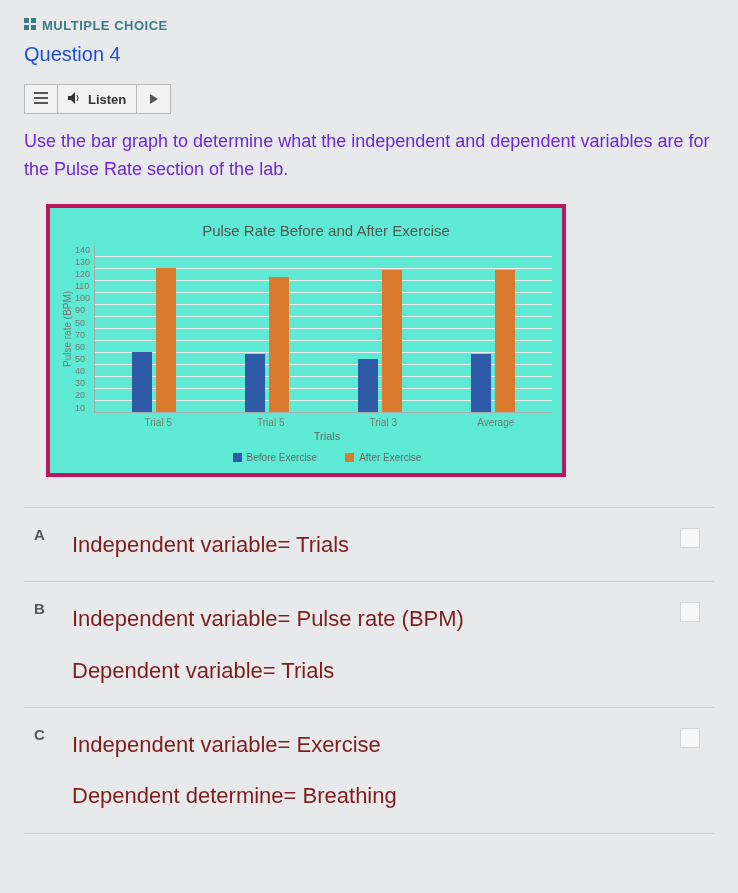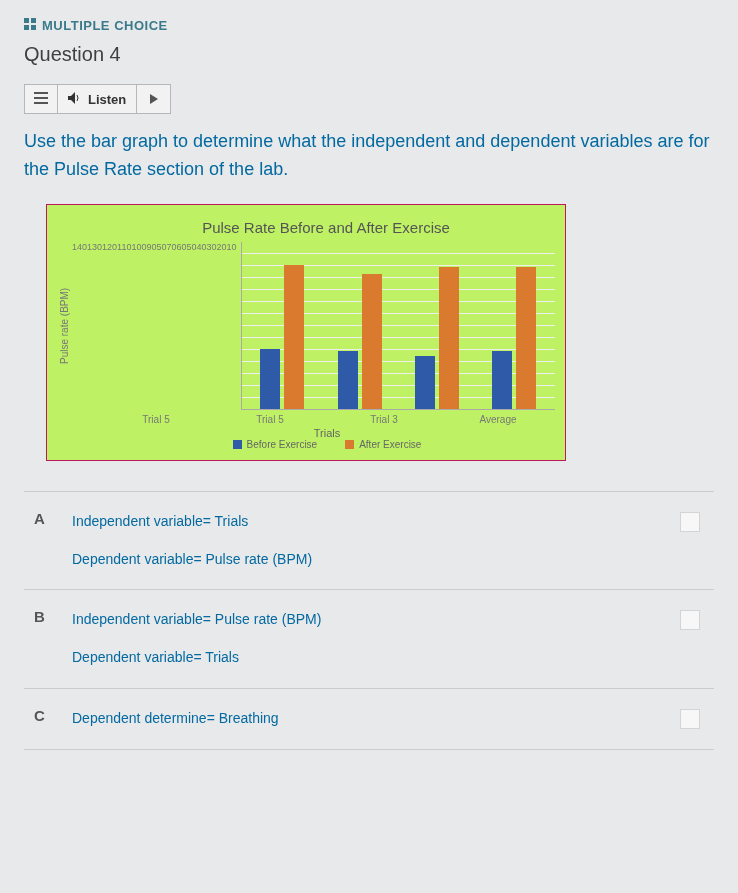--- a/index.html
+++ b/index.html
@@ -17,21 +17,21 @@
     letter-spacing: 0.5px;
     margin-bottom: 10px;
     display: flex;
     align-items: center;
     gap: 6px;
     text-align: center;
   }
   .mc-header .grid-icon { display:inline-block; }
   .q-title {
     font-size: 20px;
-    color: #404040;
+    color: #1d4ed8;
     margin-bottom: 18px;
   }
   .listen-bar {
     display: flex;
     align-items: stretch;
     margin-bottom: 14px;
   }
   .listen-bar .btn {
     border: 1px solid #b7b7b7;
     background: #f2f2f2;
@@ -42,28 +42,28 @@
     font-size: 13px;
     color: #333;
     cursor: pointer;
   }
   .listen-bar .btn + .btn { border-left: none; }
   .btn-menu { width: 34px; }
   .btn-listen { padding: 0 10px; gap: 6px; font-weight: bold;}
   .btn-play { width: 34px; }
   .prompt {
     font-size: 18px;
-    color: #0369a1;
+    color: #6d28d9;
     line-height: 1.55;
     margin-bottom: 20px;
   }
   
   .chart-wrap {
-    background: #bef264;
-    border: 1px solid #be185d;
+    background: #5eead4;
+    border: 4px solid #be185d;
     width: 520px;
     padding: 14px 10px 10px 10px;
     margin: 0 0 30px 22px;
     position: relative;
   }
   .chart-title {
     text-align: center;
     font-size: 15px;
     color: #555;
     margin-bottom: 6px;
@@ -73,25 +73,24 @@
   .ylabel {
     writing-mode: vertical-rl;
     transform: rotate(180deg);
     font-size: 10px;
     color: #777;
     text-align: center;
     padding: 0 2px;
   }
   .yticks {
     display: flex;
-    flex-direction: row;
+    flex-direction: column;
     justify-content: space-between;
     font-size: 9px;
     color: #777;
-    text-align: right;
     height: 168px;
     padding-right: 4px;
   }
   .plot {
     flex: 1;
     height: 168px;
     border-left: 1px solid #aaa;
     border-bottom: 1px solid #aaa;
     display: flex;
     align-items: flex-end;
@@ -129,20 +128,21 @@
     padding-left: 42px;
     margin-top: 2px;
   }
   .legend {
     display: flex;
     justify-content: center;
     gap: 28px;
     font-size: 10px;
     color: #666;
     padding-left: 42px;
+    margin-top: 10px;
   }
   .legend .item { display: flex; align-items: center; gap: 5px; }
   .swatch { width: 9px; height: 9px; display: inline-block; }
   .swatch.before { background: #2e5aa8; }
   .swatch.after  { background: #d97a2e; }
   
   .options {
     border-top: 1px solid #ccc;
   }
   .option {
@@ -155,22 +155,22 @@
     position: relative;
   }
   .option .letter {
     font-weight: bold;
     color: #555;
     width: 20px;
     font-size: 15px;
   }
   .option .text {
     flex: 1;
-    font-size: 14px;
-    color: #0369a1;
+    font-size: 22px;
+    color: #7f1d1d;
     line-height: 1.7;
   }
   .option .text p + p { margin-top: 14px; }
   .option .sel {
     width: 20px; height: 20px;
     border: 1px solid #d4d4d4;
     background: #f7f7f7;
     margin-top: 2px;
   }
 </style>
@@ -277,32 +277,32 @@
         <span>After Exercise</span>
       </div>
     </div>
 </div>
 
 <div class="options">
   <div class="option">
     <div class="letter">A</div>
     <div class="text">
       <p>Independent variable= Trials</p>
-      <p>Dependent variable= Pulse rate (BPM)</p>
     </div>
     <div class="sel"></div>
   </div>
   <div class="option">
     <div class="letter">B</div>
     <div class="text">
       <p>Independent variable= Pulse rate (BPM)</p>
       <p>Dependent variable= Trials</p>
     </div>
     <div class="sel"></div>
   </div>
   <div class="option">
     <div class="letter">C</div>
     <div class="text">
+      <p>Independent variable= Exercise</p>
       <p>Dependent determine= Breathing</p>
     </div>
     <div class="sel"></div>
   </div>
 </div>
 
 </body></html>

